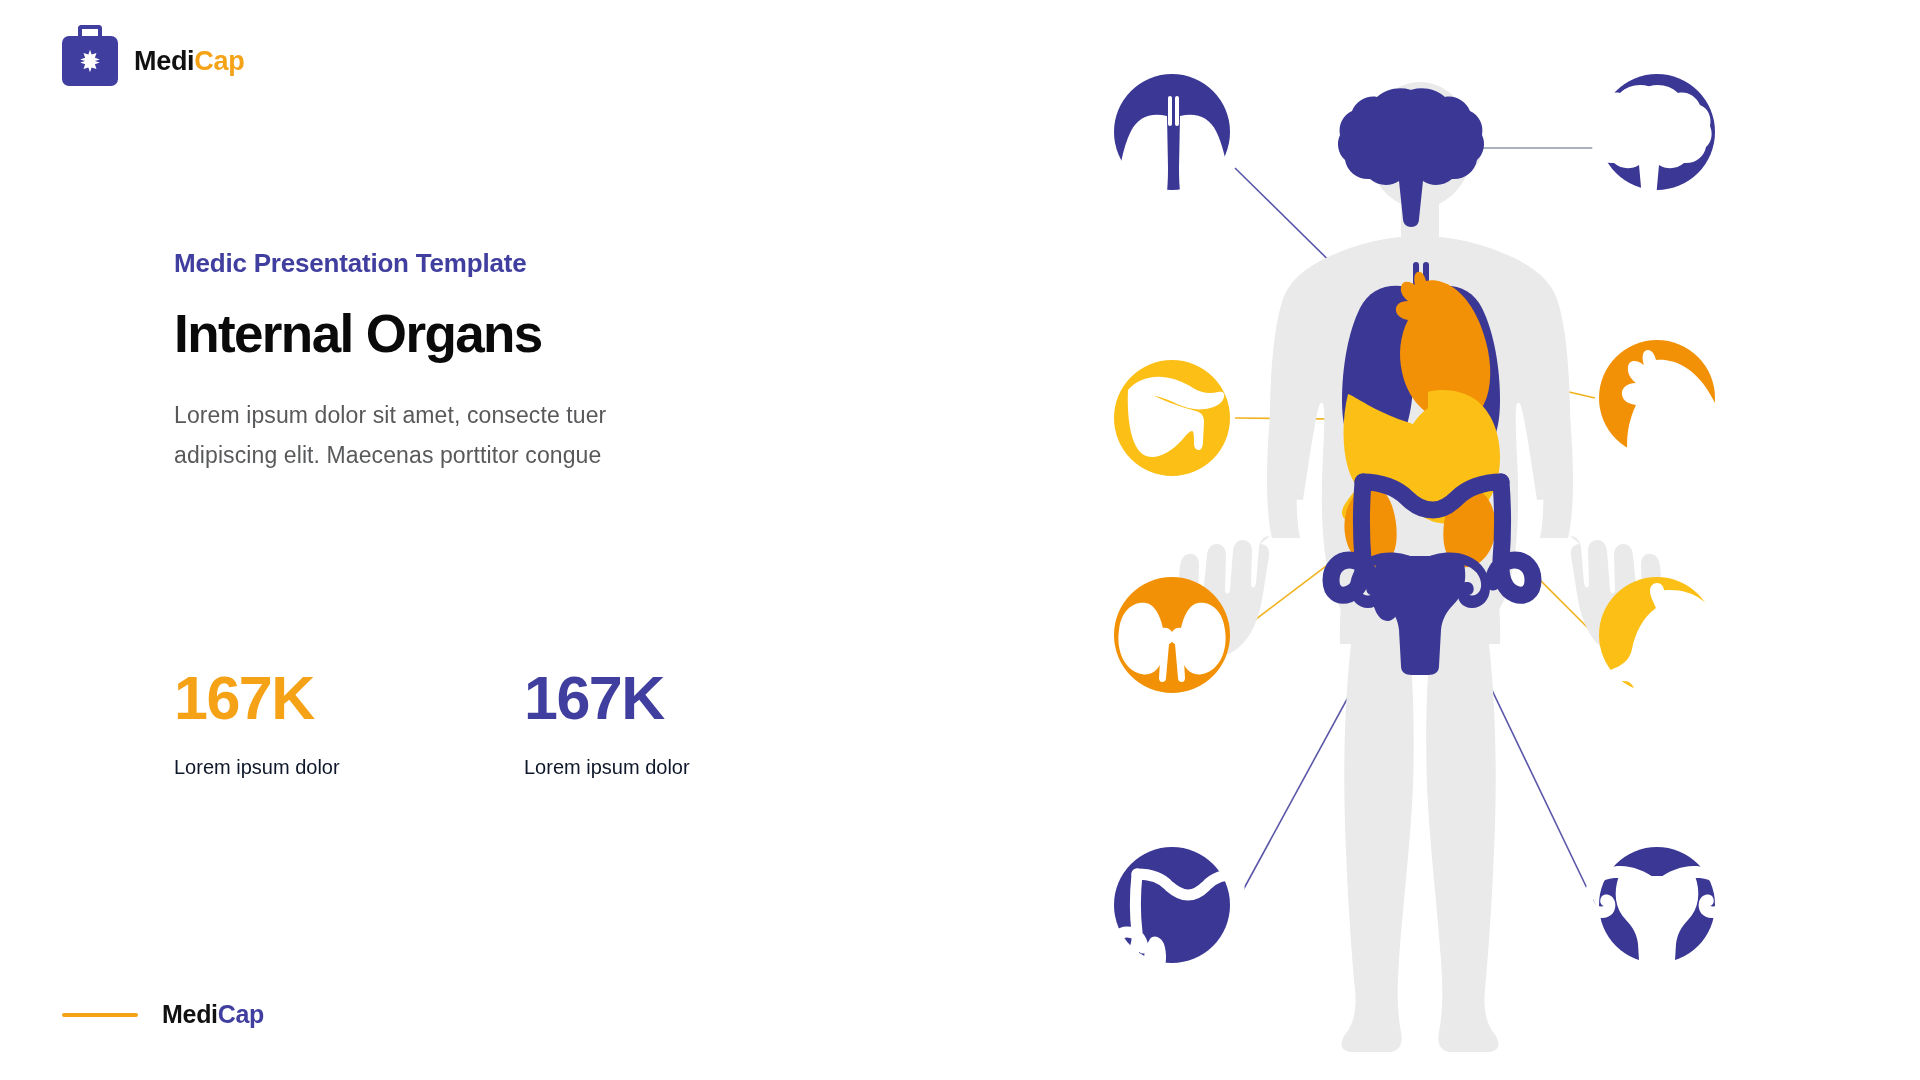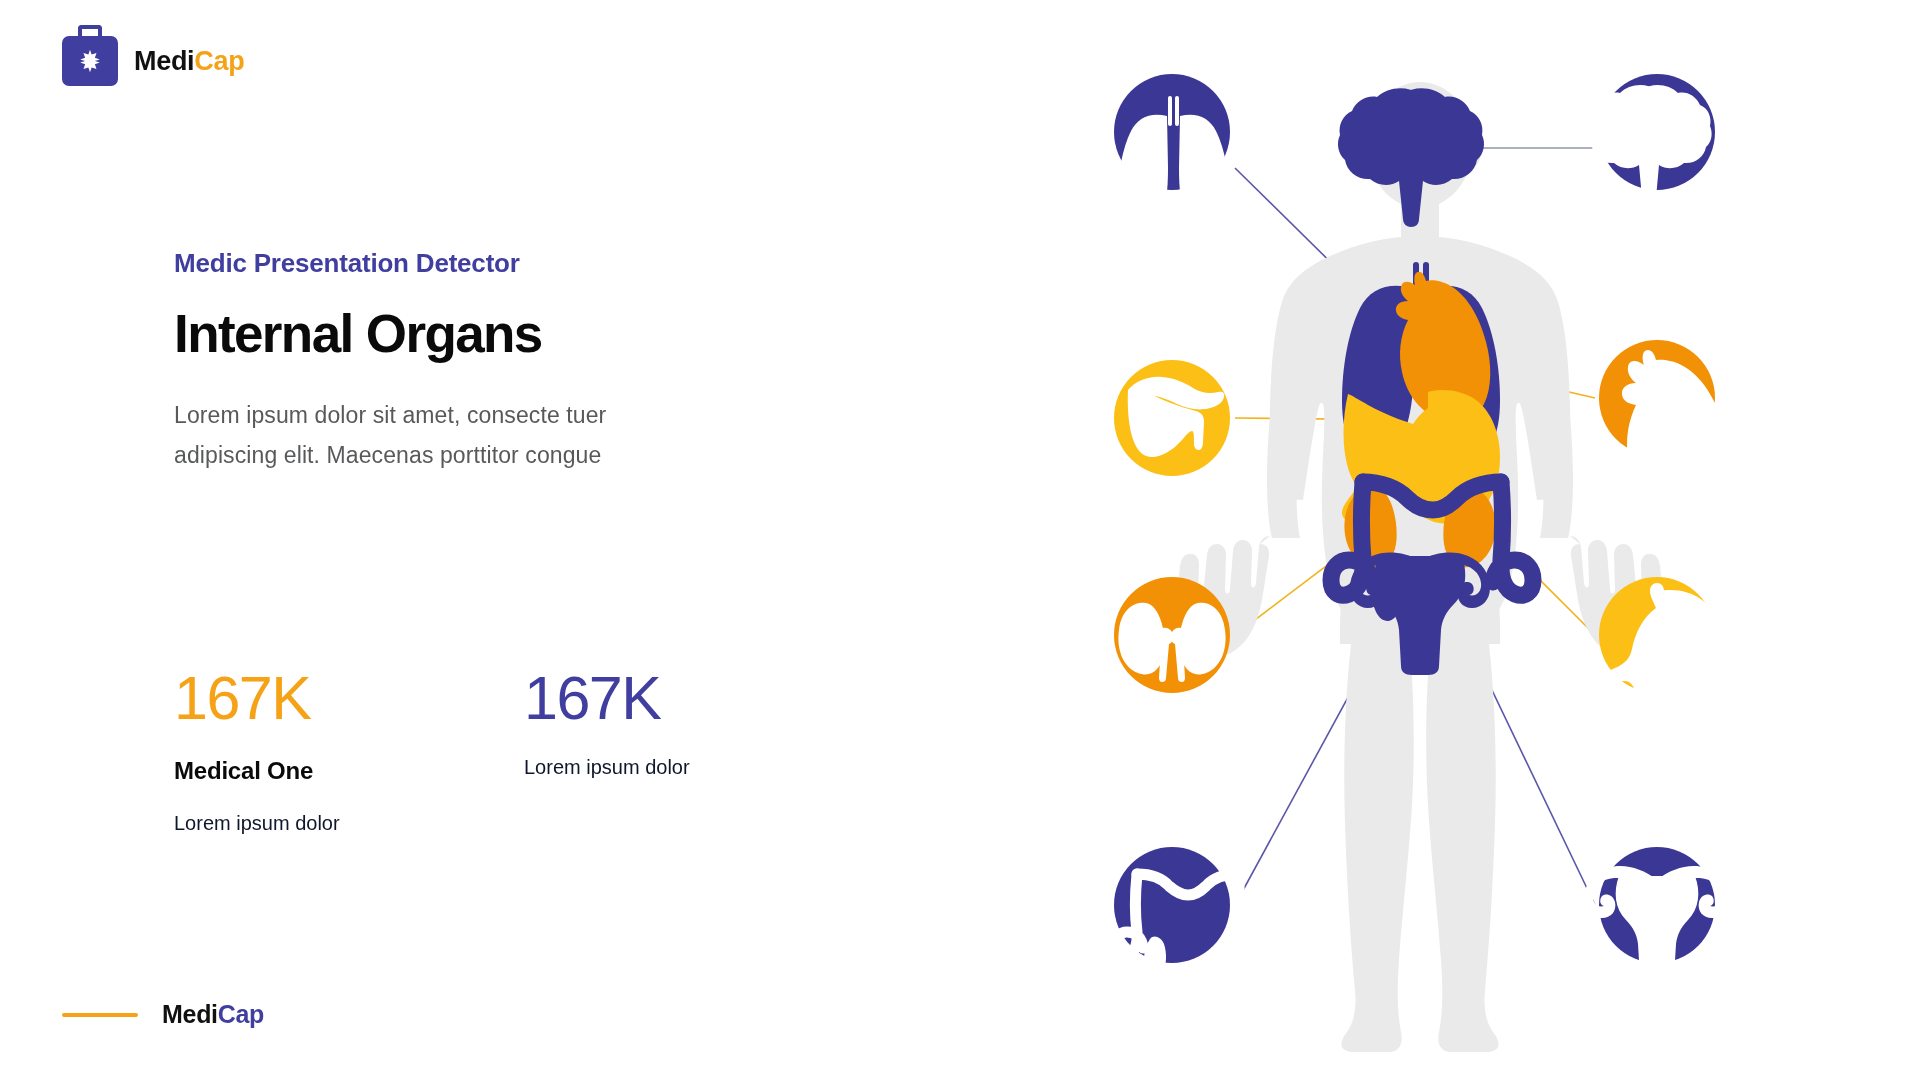--- a/index.html
+++ b/index.html
@@ -44,21 +44,21 @@
     line-height:1.08; letter-spacing:-1.6px; margin-bottom:34px;
   }
   #lede{
     font-size:23px; color:#58595b; line-height:1.72;
     letter-spacing:0.1px; max-width:600px;margin-top:8px;
   }
 
   
   #stats{ position:absolute; left:174px; top:668px; display:flex; }
   .stat{ width:355px; }
-  .stat .num{ font-size:61px; font-weight:normal; line-height:1; letter-spacing:-1.5px; }
+  .stat .num{ font-size:61px; font-weight:bold; line-height:1; letter-spacing:-1.5px; }
   .stat.s1 .num{ color:#f5a217; }
   .stat.s2 .num{ color:#403e9e; }
   .stat .lbl{ font-size:24px; font-weight:bold; color:#0a0a0a; margin-top:28px; letter-spacing:-0.2px; }
   .stat .sub{ font-size:20px; color:#0f172a; margin-top:27px; }
   .stat.s2{ margin-left:-5px; padding-left:0; }
   .stat.s2 .num,.stat.s2 .lbl,.stat.s2 .sub{ margin-left:0; }
 
   
   #footer{ position:absolute; left:62px; top:1000px; display:flex; align-items:center; gap:24px; }
   #footer .rule{ width:76px; height:4px; background:#f5a217; border-radius:2px; }
@@ -81,34 +81,33 @@
     <svg viewBox="0 0 24 24" aria-hidden="true">
       <path fill="#ffffff" d="M12 1.6 13.5 6.1 18 4.6 16.5 9.1 21 10.6 16.5 12 21 13.4 16.5 14.9 18 19.4 13.5 17.9 12 22.4 10.5 17.9 6 19.4 7.5 14.9 3 13.4 7.5 12 3 10.6 7.5 9.1 6 4.6 10.5 6.1z"></path>
     </svg>
   </div>
   <div class="word">
     <span class="w1">Medi</span><span class="w2">Cap</span>
   </div>
 </div>
 
 <div id="left-col">
-  <div id="eyebrow">Medic Presentation Detector</div>
+  <div id="eyebrow">Medic Presentation Template</div>
   <h1 id="headline">
     <span>Internal Organs</span><br>
   </h1>
   <p id="lede">
     <span>Lorem ipsum dolor sit amet, consecte tuer</span><br>
     <span>adipiscing elit. Maecenas porttitor congue</span>
   </p>
 </div>
 
 <div id="stats">
   <div class="stat s1">
     <div class="num">167K</div>
-    <div class="lbl">Medical One</div>
     <div class="sub">Lorem ipsum dolor</div>
   </div>
   <div class="stat s2">
     <div class="num">167K</div>
     <div class="sub">Lorem ipsum dolor</div>
   </div>
 </div>
 
 <div id="footer">
   <div class="rule"></div>

